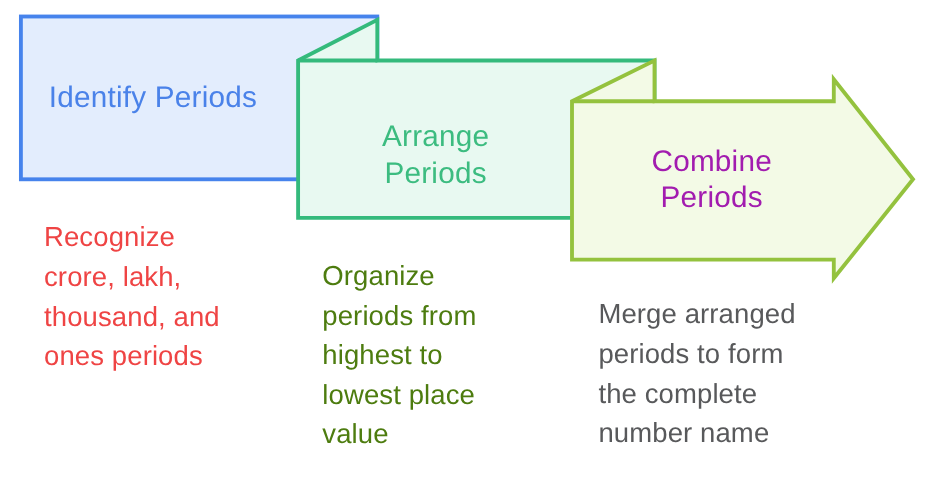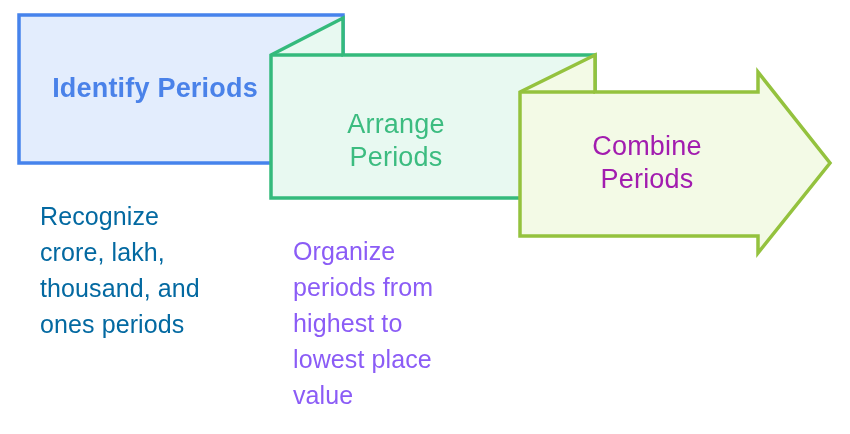--- a/index.html
+++ b/index.html
@@ -25,21 +25,21 @@
   }
   .step-label {
     position: absolute;
     width: 240px;
     text-align: center;
     font-size: 27px;
     line-height: 33px;
     white-space: pre-line;
     letter-spacing: 0.2px;
   }
-  .step-label.l1 { left: 35px;  top: 72px; font-weight: bold;  }
+  .step-label.l1 { left: 19px;  top: 72px;  }
   .step-label.l2 { left: 276px; top: 108px;  }
   .step-label.l3 { left: 527px; top: 130px; }
   .step-desc {
     position: absolute;
     font-size: 25px;
     line-height: 36px;
     white-space: pre-line;
     letter-spacing: 0.1px;
   }
   .step-desc.d1 { left: 40px;  top: 198px; }
@@ -69,25 +69,29 @@
   </svg>
 
   <div class="step-label l1" style="color: rgb(74, 130, 233);">Identify Periods</div>
 
   <div class="step-label l2" style="color: rgb(60, 188, 128);">Arrange
 Periods</div>
 
   <div class="step-label l3" style="color: #a21caf;">Combine
 Periods</div>
 
-  <div class="step-desc d1" style="color: #0369a1;">Recognize
+  <div class="step-desc d1" style="color: #ef4444;">Recognize
 crore, lakh,
 thousand, and
 ones periods</div>
 
-  <div class="step-desc d2" style="color: #8b5cf6;">Organize
+  <div class="step-desc d2" style="color: #4d7c0f;">Organize
 periods from
 highest to
 lowest place
 value</div>
 
+  <div class="step-desc d3" style="color: rgb(88, 89, 91);">Merge arranged
+periods to form
+the complete
+number name</div>
 
 </div>
 
 </body></html>

